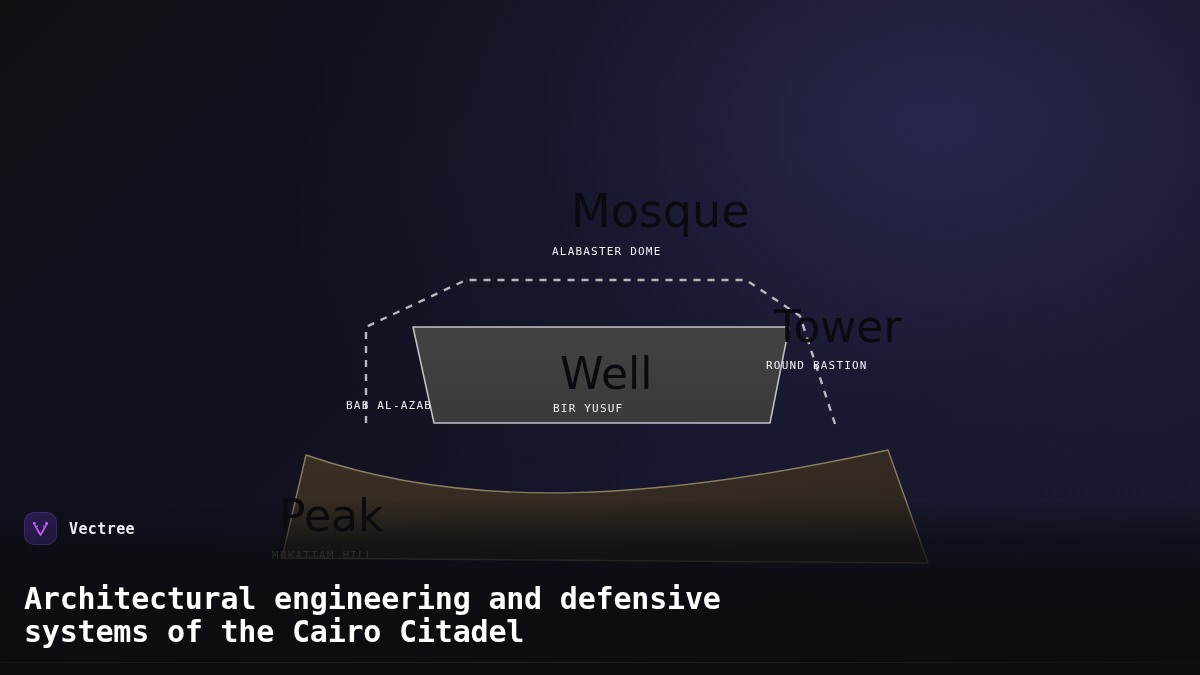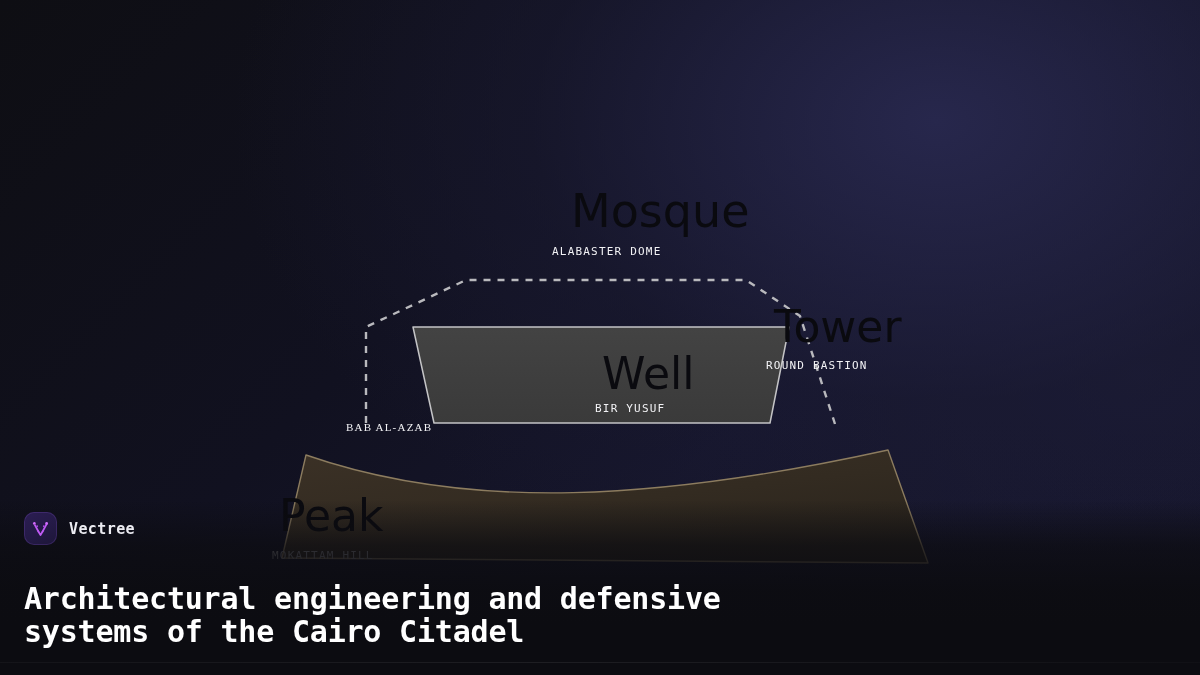--- a/index.html
+++ b/index.html
@@ -59,27 +59,27 @@
 
   
   .n-mosque { left: 571px; top: 188px; }
   .n-mosque .node-title { font-size: 46px; }
   .n-mosque .node-sub   { margin-left: -19px; margin-top: 12px; }
 
   .n-tower  { left: 774px; top: 305px; }
   .n-tower  .node-title { font-size: 44px; }
   .n-tower  .node-sub   { margin-left: -8px; margin-top: 11px; }
 
-  .n-well   { left: 602px; top: 352px; }
+  .n-well   { left: 560px; top: 352px; }
   .n-well   .node-title { font-size: 44px; }
   .n-well   .node-sub   { margin-left: -7px; }
 
   .n-gate   { left: 363px; top: 398px; }
   .n-gate   .node-title { font-size: 44px; }
-  .n-gate   .node-sub   { margin-left: -17px; margin-top: 24px; font-family: Liberation Serif, serif; }
+  .n-gate   .node-sub   { margin-left: -17px; margin-top: 2px; }
 
   .n-peak   { left: 279px; top: 494px; }
   .n-peak   .node-title { font-size: 44px; }
   .n-peak   .node-sub   { margin-left: -7px; margin-top: 12px; }
 
   
   #footer {
     position: absolute;
     left: 0; right: 0; bottom: 0;
     height: 175px;

